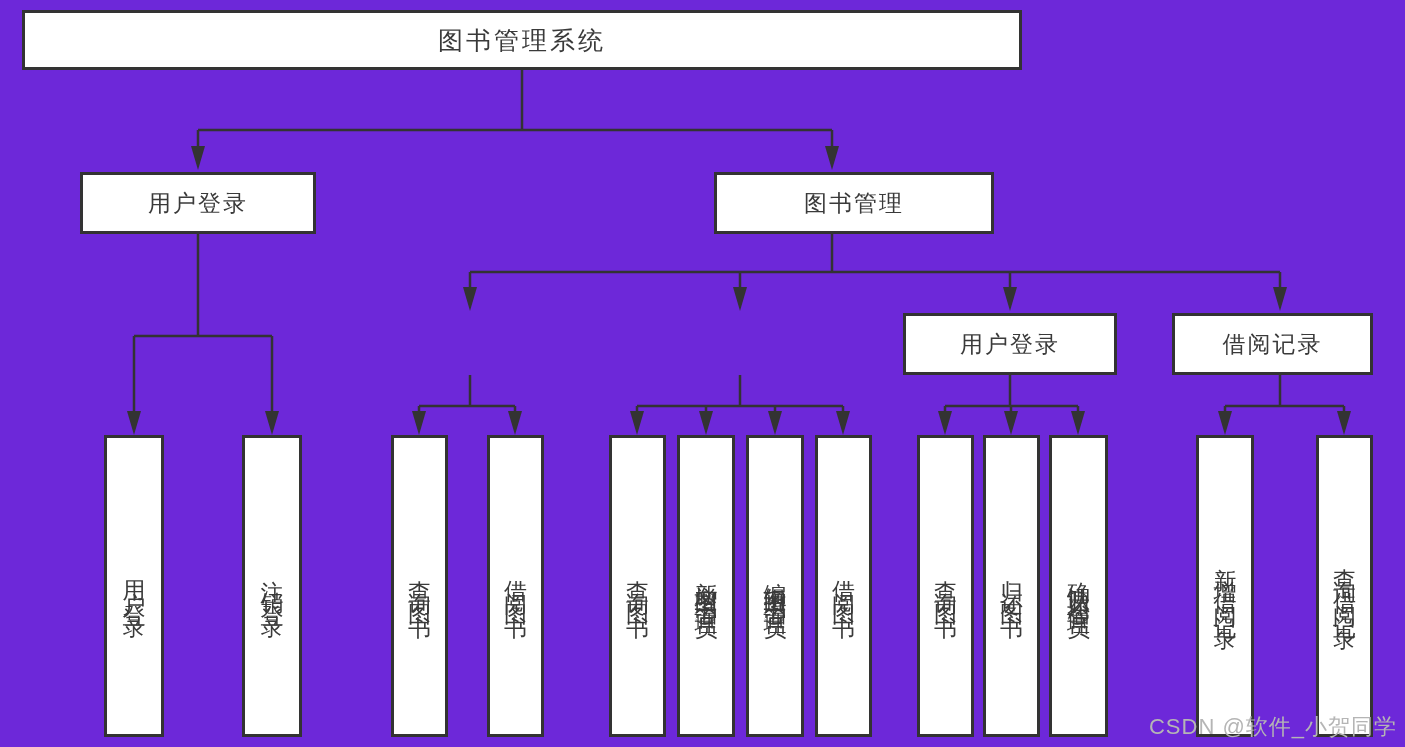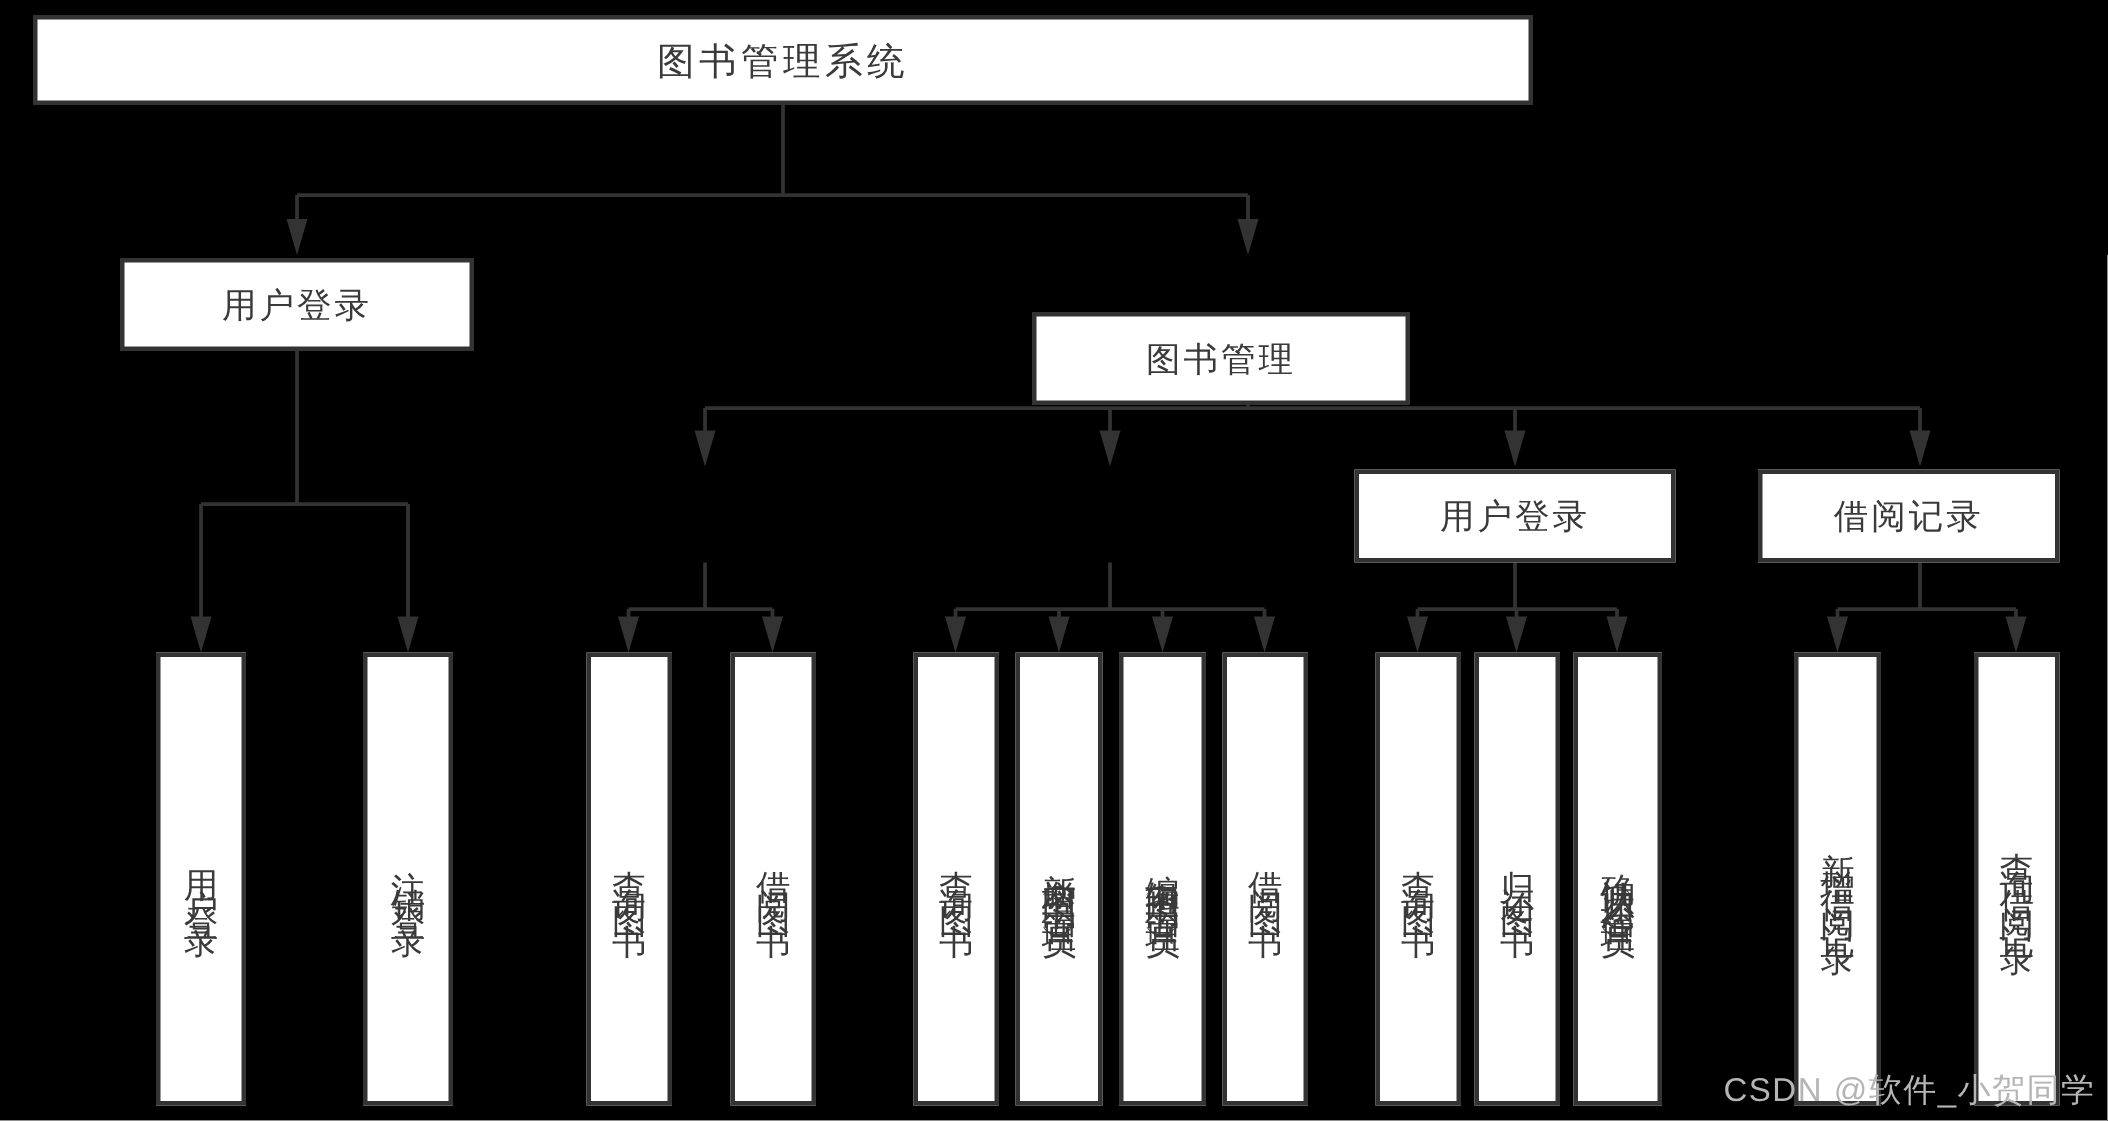--- a/index.html
+++ b/index.html
@@ -1,19 +1,19 @@
 <!DOCTYPE html>
 <html><head>
 <meta charset="utf-8">
 <style>
   html,body{margin:0;padding:0;background:#ffffff;}
   #stage{
     position:relative;
     width:1405px;height:747px;
-    background:#000000;
+    background:#6d28d9;
     font-family:"Liberation Sans","DejaVu Sans",sans-serif;
     overflow:hidden;
   }
   #wires{position:absolute;left:0;top:0;width:1405px;height:747px;z-index:1;}
   .node{
     position:absolute;
     box-sizing:border-box;
     background:#ffffff;
     border:3px solid #333333;
     display:flex;align-items:center;justify-content:center;
@@ -130,21 +130,21 @@
     </g>
     <g fill="#333333" stroke="none">
       <polygon points="1218,411 1232,411 1225,435"></polygon>
       <polygon points="1337,411 1351,411 1344,435"></polygon>
     </g>
   </svg>
 
   <div class="node root-node" style="left:22px;top:10px;width:1000px;height:60px;">图书管理系统</div>
 
   <div class="node h-node" style="left:80px;top:172px;width:236px;height:62px;">用户登录</div>
-  <div class="node h-node" style="left:688px;top:172px;width:252px;height:62px;margin-top:36px;">图书管理</div>
+  <div class="node h-node" style="left:714px;top:172px;width:280px;height:62px;">图书管理</div>
 
   <div class="node h-node" style="left:903px;top:313px;width:214px;height:62px;">用户登录</div>
   <div class="node h-node" style="left:1172px;top:313px;width:201px;height:62px;">借阅记录</div>
 
   <div class="node v-node" style="left:104px;top:435px;width:60px;height:302px;">用户登录</div>
   <div class="node v-node" style="left:242px;top:435px;width:60px;height:302px;">注销登录</div>
 
   <div class="node v-node" style="left:391px;top:435px;width:57px;height:302px;">查询图书</div>
   <div class="node v-node" style="left:487px;top:435px;width:57px;height:302px;">借阅图书</div>
 

